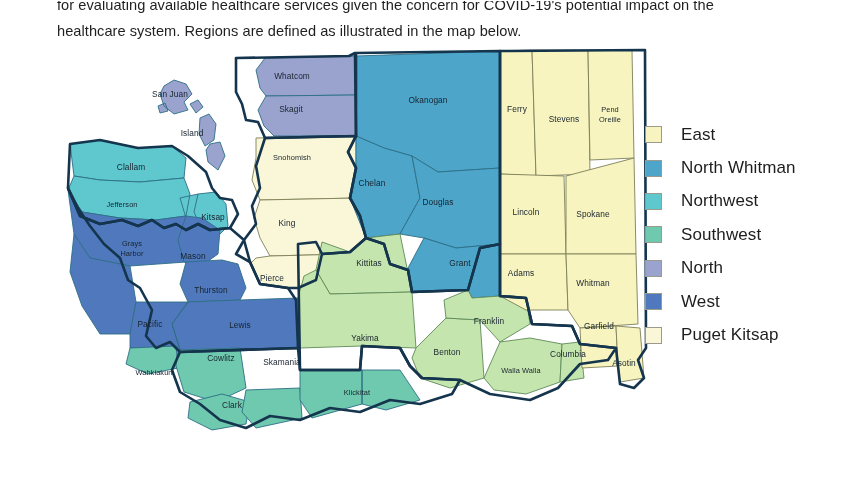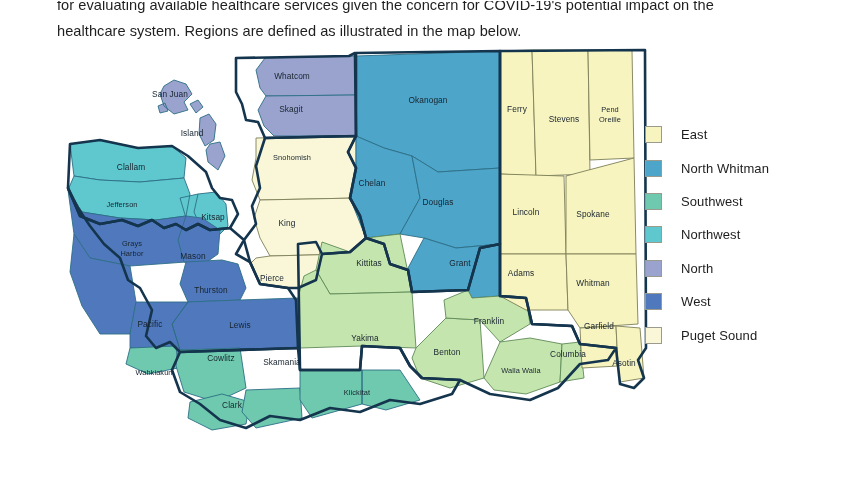--- a/index.html
+++ b/index.html
@@ -73,21 +73,21 @@
   }
   .swatch {
     width: 17px;
     height: 17px;
     border: 1px solid #9b9b8d;
     box-sizing: border-box;
     flex: 0 0 auto;
   }
   .legend-label {
     margin-left: 19px;
-    font-size: 13px;
+    font-size: 17px;
     color: #1d1d1d;
     white-space: nowrap;
     letter-spacing: 0.1px;
   }
 </style>
 </head>
 <body>
 
 <div id="intro">
   <span class="line line1">for evaluating available healthcare services given the concern for COVID-19's potential impact on the</span>
@@ -202,32 +202,32 @@
 <div id="legend">
     <div class="legend-row">
       <span class="swatch" style="background: rgb(247, 244, 192);"></span>
       <span class="legend-label">East</span>
     </div>
     <div class="legend-row">
       <span class="swatch" style="background: rgb(77, 165, 201);"></span>
       <span class="legend-label">North Whitman</span>
     </div>
     <div class="legend-row">
+      <span class="swatch" style="background: rgb(95, 200, 206);"></span>
+      <span class="legend-label">Northwest</span>
+    </div>
+    <div class="legend-row">
       <span class="swatch" style="background: rgb(110, 201, 174);"></span>
       <span class="legend-label">Southwest</span>
     </div>
     <div class="legend-row">
-      <span class="swatch" style="background: rgb(95, 200, 206);"></span>
-      <span class="legend-label">Northwest</span>
-    </div>
-    <div class="legend-row">
       <span class="swatch" style="background: rgb(154, 163, 206);"></span>
       <span class="legend-label">North</span>
     </div>
     <div class="legend-row">
       <span class="swatch" style="background: rgb(80, 121, 189);"></span>
       <span class="legend-label">West</span>
     </div>
     <div class="legend-row">
       <span class="swatch" style="background: rgb(250, 247, 216);"></span>
-      <span class="legend-label">Puget Sound</span>
+      <span class="legend-label">Puget Kitsap</span>
     </div>
   </div>
 
 </body></html>

